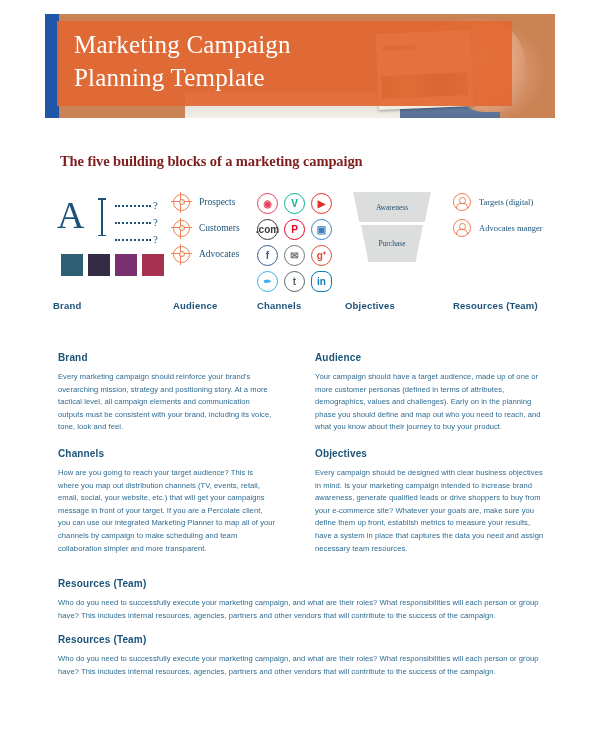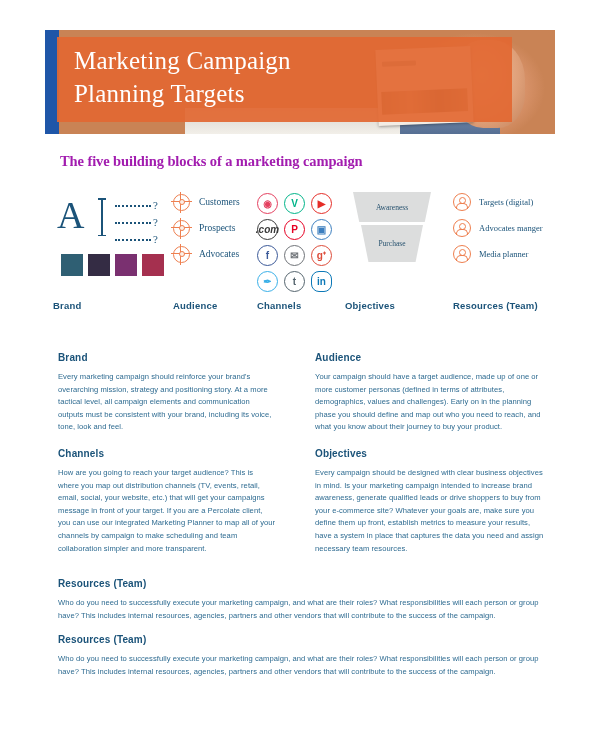--- a/index.html
+++ b/index.html
@@ -12,21 +12,21 @@
     height: 730px;
     font-family: "Liberation Sans", sans-serif;
     position: relative;
     overflow: hidden;
   }
 
   
   .header-wrap {
     position: absolute;
     left: 45px;
-    top: 30px;
+    top: 14px;
     width: 510px;
     height: 104px;
     border-radius: 25px;
   }
   .header-photo {
     position: absolute;
     inset: 0;
     background:
       radial-gradient(ellipse 70px 55px at 430px 58px, #f0b99a 0%, #e09a74 55%, #c98355 100%),
       linear-gradient(100deg, #2b2a28 0%, #4a4340 14%, #6e6058 34%, #8a7365 52%, #a98a73 68%, #5f5a54 84%, #1d1c1b 100%);
@@ -114,21 +114,21 @@
   .header-title .l2 { display: block; }
 
   
   .subtitle {
     position: absolute;
     left: 60px;
     top: 153px;
     font-family: "Liberation Serif", serif;
     font-size: 14.5px;
     font-weight: 700;
-    color: #a21caf;
+    color: #7f1d1d;
     letter-spacing: -.1px;
     white-space: nowrap;
   }
 
   
   .blocks {
     position: absolute;
     left: 45px;
     top: 190px;
     width: 510px;
@@ -357,21 +357,21 @@
   <div class="header-photo">
     <div class="photo-shirt"></div>
     <div class="photo-jeans"></div>
     <div class="photo-hand"></div>
     <div class="photo-card"></div>
   </div>
   <div class="header-blue" style="background: rgb(31, 86, 168);"></div>
   <div class="header-overlay"></div>
   <div class="header-title">
     <span class="l1">Marketing Campaign</span>
-    <span class="l2">Planning Targets</span>
+    <span class="l2">Planning Template</span>
   </div>
 </div>
 
 <div class="subtitle">The five building blocks of a marketing campaign</div>
 
 <div class="blocks">
 
   <div class="col col-brand">
     <div class="brand-A">A</div>
     <div class="brand-bar"></div>
@@ -397,44 +397,44 @@
     </div>
     <div class="col-label">Brand</div>
   </div>
 
   <div class="col col-audience">
     <div class="aud-list">
       <div class="aud-row">
         <span class="target-icon">
             <span class="target-dot"></span>
           </span>
-        <span class="aud-label">Customers</span>
+        <span class="aud-label">Prospects</span>
       </div>
       <div class="aud-row">
         <span class="target-icon">
             <span class="target-dot"></span>
           </span>
-        <span class="aud-label">Prospects</span>
+        <span class="aud-label">Customers</span>
       </div>
       <div class="aud-row">
         <span class="target-icon">
             <span class="target-dot"></span>
           </span>
         <span class="aud-label">Advocates</span>
       </div>
     </div>
     <div class="col-label">Audience</div>
   </div>
 
   <div class="col col-channels">
     <div class="chan-grid">
       <div class="chan-ic" style="border-color: rgb(228, 64, 95); color: rgb(228, 64, 95);">◉</div>
       <div class="chan-ic" style="border-color: rgb(0, 180, 137); color: rgb(0, 180, 137);">V</div>
       <div class="chan-ic" style="border-color: rgb(229, 45, 39); color: rgb(229, 45, 39);">▶</div>
-      <div class="chan-ic" style="border-color: rgb(58, 58, 58); color: rgb(58, 58, 58); font-style: italic;">.com</div>
+      <div class="chan-ic" style="border-color: rgb(58, 58, 58); color: rgb(58, 58, 58);">.com</div>
       <div class="chan-ic" style="border-color: rgb(230, 0, 35); color: rgb(230, 0, 35);">P</div>
       <div class="chan-ic" style="border-color: rgb(61, 127, 191); color: rgb(61, 127, 191);">▣</div>
       <div class="chan-ic" style="border-color: rgb(59, 89, 152); color: rgb(59, 89, 152);">f</div>
       <div class="chan-ic" style="border-color: rgb(111, 115, 120); color: rgb(111, 115, 120);">✉</div>
       <div class="chan-ic" style="border-color: rgb(221, 75, 57); color: rgb(221, 75, 57);">g⁺</div>
       <div class="chan-ic" style="border-color: rgb(58, 176, 232); color: rgb(58, 176, 232);">✒</div>
       <div class="chan-ic" style="border-color: rgb(85, 101, 110); color: rgb(85, 101, 110);">t</div>
       <div class="chan-ic" style="border-color: rgb(11, 120, 183); color: rgb(11, 120, 183); border-radius: 8px;">in</div>
     </div>
     <div class="col-label">Channels</div>
@@ -457,27 +457,20 @@
           </span>
         <span class="res-label">Targets (digital)</span>
       </div>
       <div class="res-row">
         <span class="person-icon">
             <span class="head"></span>
             <span class="body"></span>
           </span>
         <span class="res-label">Advocates manger</span>
       </div>
-      <div class="res-row">
-        <span class="person-icon">
-            <span class="head"></span>
-            <span class="body"></span>
-          </span>
-        <span class="res-label">Media planner</span>
-      </div>
     </div>
     <div class="col-label">Resources (Team)</div>
   </div>
 </div>
 
 <div class="tcol-l pos-brand">
   <p class="section-h">Brand</p>
   <p class="section-p">Every marketing campaign should reinforce your brand's overarching mission, strategy and positioning story. At a more tactical level, all campaign elements and communication outputs must be consistent with your brand, including its voice, tone, look and feel.</p>
 </div>
 

